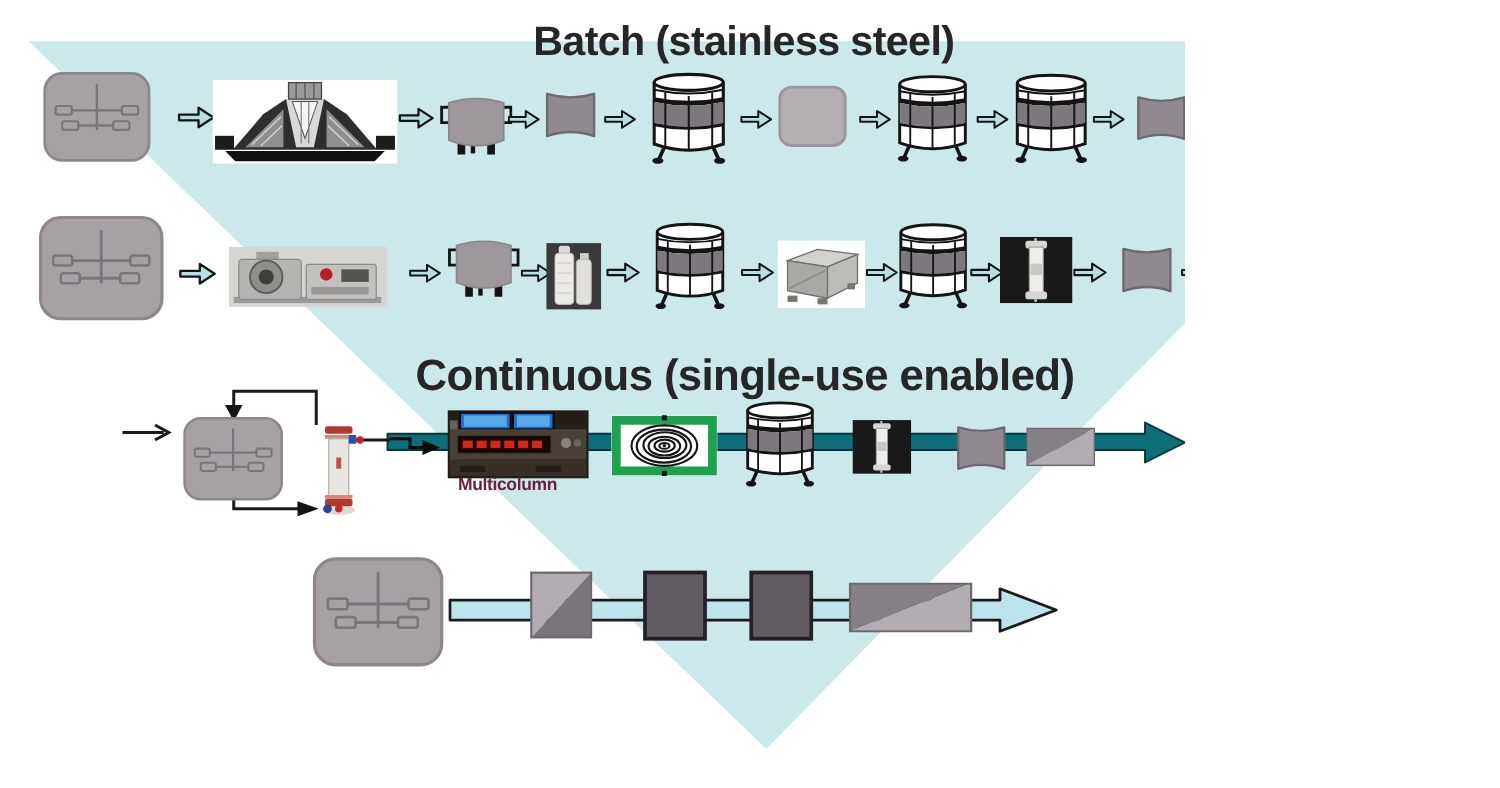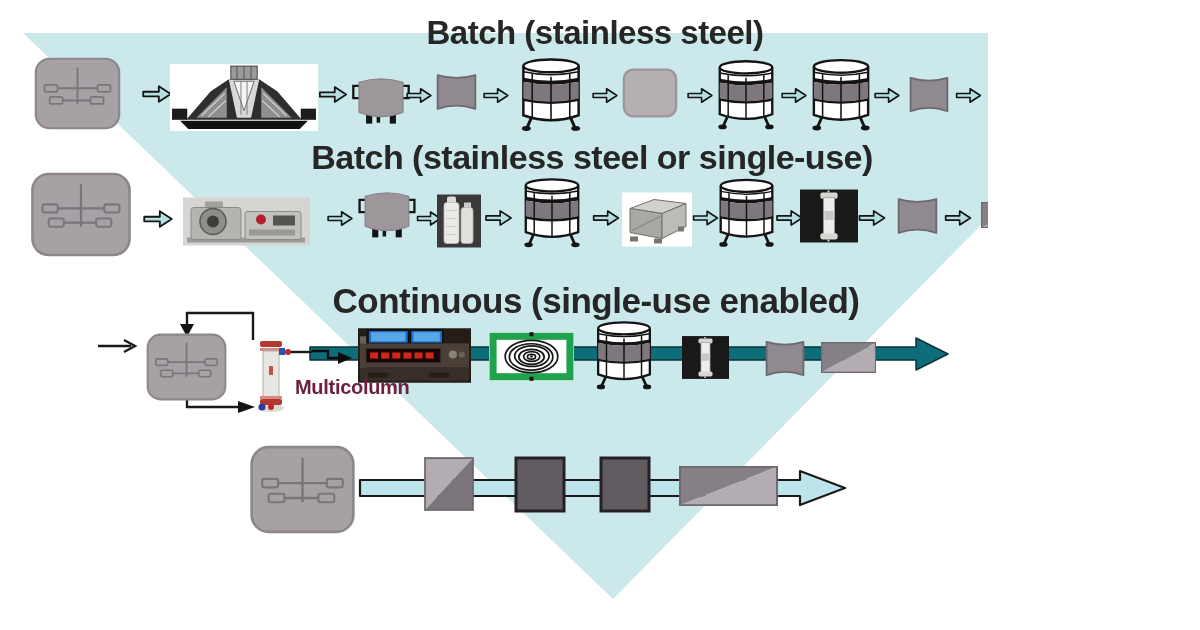--- a/index.html
+++ b/index.html
@@ -1,25 +1,25 @@
 <!DOCTYPE html>
 <html><head>
 <meta charset="utf-8">
 <style>
   html,body{margin:0;padding:0;background:#ffffff;}
   .canvas{position:relative;width:948px;height:630px;background:#ffffff;overflow:hidden;
-          font-family:"Liberation Sans", sans-serif;padding-left:40px;}
+          font-family:"Liberation Sans", sans-serif;}
   .layer{position:absolute;left:0;top:0;}
   .title{position:absolute;text-align:center;font-weight:bold;color:#262626;
          letter-spacing:-0.5px;line-height:1.05;white-space:nowrap;}
   #t1{left:295px;top:16px;width:600px;font-size:33px;}
   #t2{left:192px;top:140px;width:800px;font-size:34px;}
   #t3{left:246px;top:283px;width:700px;font-size:35px;}
-  .mcc{position:absolute;left:295px;top:377px;width:222px;text-align:left;
-       font-weight:bold;font-size:20px;line-height:20px;color:#6e2040;letter-spacing:-0.3px;}
+  .mcc{position:absolute;left:295px;top:377px;width:222px;text-align:center;
+       font-weight:bold;font-size:14px;line-height:20px;color:#6e2040;letter-spacing:-0.3px;}
 </style>
 </head>
 <body>
 
 <div class="canvas">
 
 <svg class="layer" width="1200" height="630" viewBox="0 0 1200 630">
   <defs>
 
     <symbol id="sym-reactor" viewBox="0 0 100 84">
@@ -268,19 +268,18 @@
   <use href="#sym-diag-a" x="821" y="342" width="55" height="31"></use>
 
   <use href="#sym-reactor" x="242" y="445" width="121" height="89"></use>
   <use href="#sym-diag-b" x="424" y="457" width="50" height="54"></use>
   <use href="#sym-darksq" x="514" y="456" width="52" height="57"></use>
   <use href="#sym-darksq" x="599" y="456" width="52" height="57"></use>
   <use href="#sym-diag-a" x="679" y="466" width="99" height="40"></use>
 </svg>
 
 <div id="t1" class="title">Batch (stainless steel)</div>
-<div id="t2" class="title">Batch (stainless steel or single-use)</div>
 <div id="t3" class="title">Continuous (single-use enabled)</div>
 <div class="mcc">
   <div>Multicolumn</div>
 </div>
 
 </div>
 
 </body></html>

